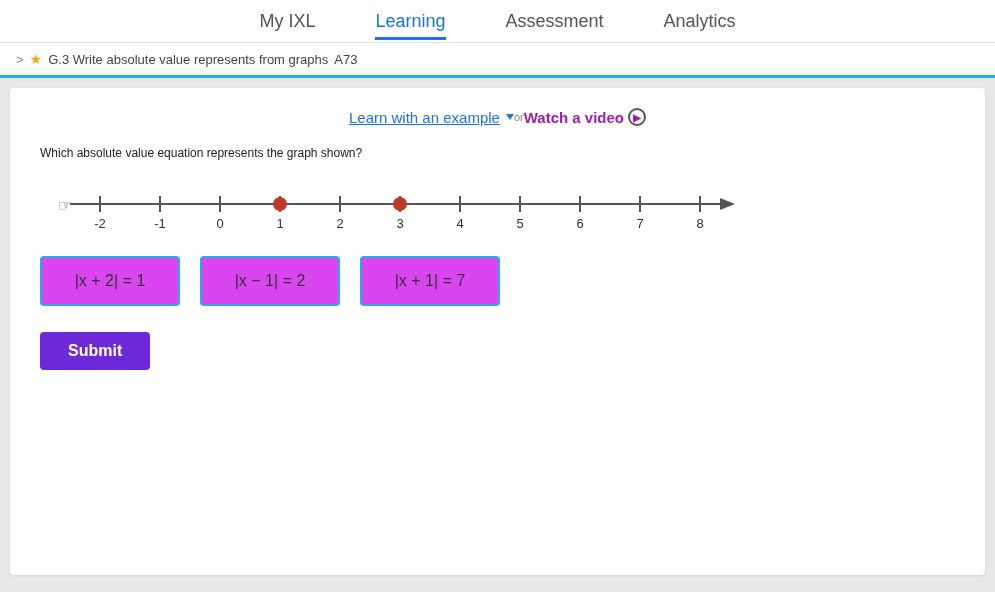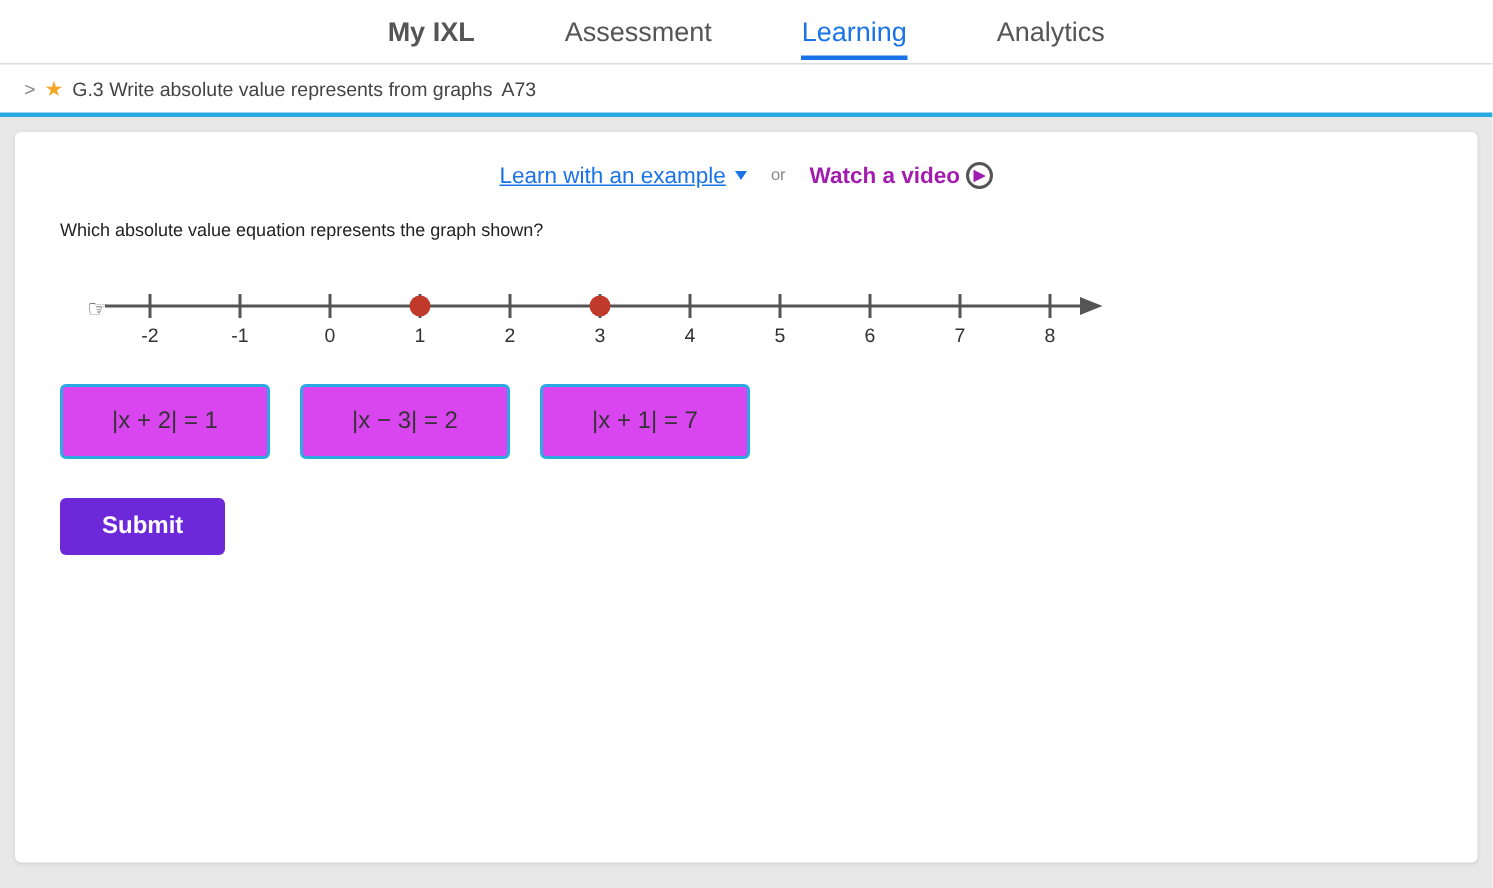--- a/index.html
+++ b/index.html
@@ -30,21 +30,21 @@
       font-size: 18px;
       color: #555;
       cursor: pointer;
       padding: 8px 0;
     }
     .nav-item.active {
       color: #1a73e8;
       border-bottom: 3px solid #1a73e8;
       padding-bottom: 5px;
     }
-    .nav-item-my-ixl { color: #555; font-weight: bold; }
+    .nav-item-my-ixl { color: #555; }
 
     
     .breadcrumb-bar {
       background: #fff;
       border-bottom: 3px solid #29abe2;
       padding: 8px 16px;
       display: flex;
       align-items: center;
       gap: 6px;
       font-size: 13px;
@@ -63,21 +63,20 @@
       box-shadow: 0 1px 3px rgba(0,0,0,0.1);
       height: calc(592px - 43px - 42px - 20px);
       position: relative;
     }
 
     
     .example-bar {
       display: flex;
       align-items: center;
       justify-content: center;
-      gap: 16px;
       padding: 20px 0 10px 0;
       font-size: 15px;
     }
     .learn-link {
       color: #1a73e8;
       text-decoration: underline;
       cursor: pointer;
       display: flex;
       align-items: center;
       gap: 4px;
@@ -163,22 +162,22 @@
       vertical-align: middle;
       margin-left: 2px;
     }
   </style>
 </head>
 <body>
 
 <div class="top-nav">
   <div class="nav-items">
     <span class="nav-item nav-item-my-ixl">My IXL</span>
+    <span class="nav-item active">Learning</span>
     <span class="nav-item">Assessment</span>
-    <span class="nav-item active">Learning</span>
     <span class="nav-item">Analytics</span>
   </div>
 </div>
 
 <div class="breadcrumb-bar">
   <span class="chevron">&gt;</span>
   <span class="star">★</span>
   <span>
     <span>G.3</span>
     <span>Write absolute value represents from graphs</span>
@@ -247,21 +246,21 @@
 
       <text x="18" y="35" font-size="16" fill="#555">☞</text>
     </svg>
   </div>
 
   <div class="answer-choices">
     <div class="answer-choice">
       <span>|x + 2| = 1</span>
     </div>
     <div class="answer-choice">
-      <span>|x − 3| = 2</span>
+      <span>|x − 1| = 2</span>
     </div>
     <div class="answer-choice">
       <span>|x + 1| = 7</span>
     </div>
   </div>
 
   <div class="submit-area">
     <button class="submit-btn">Submit</button>
   </div>
 

